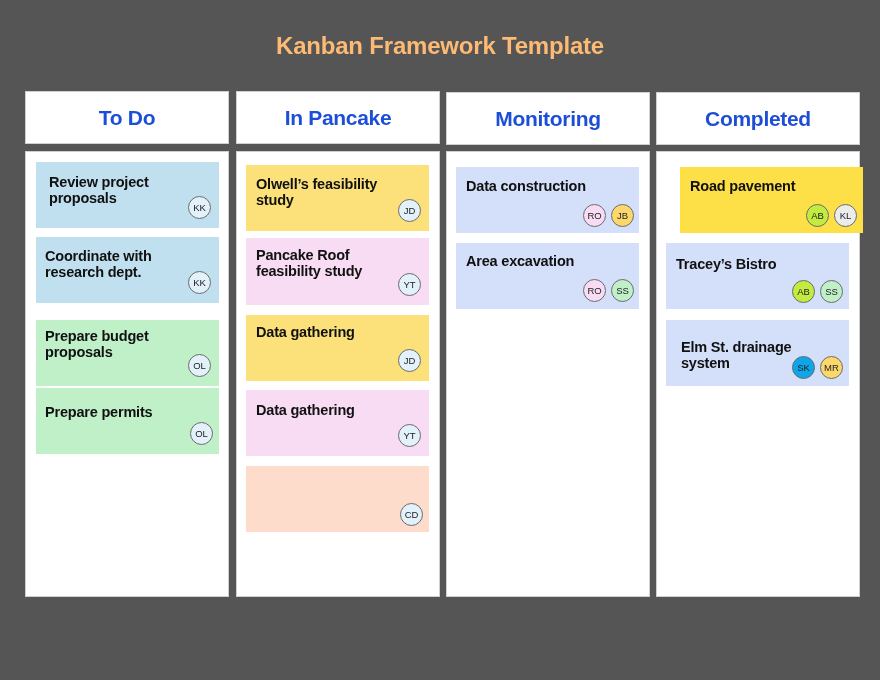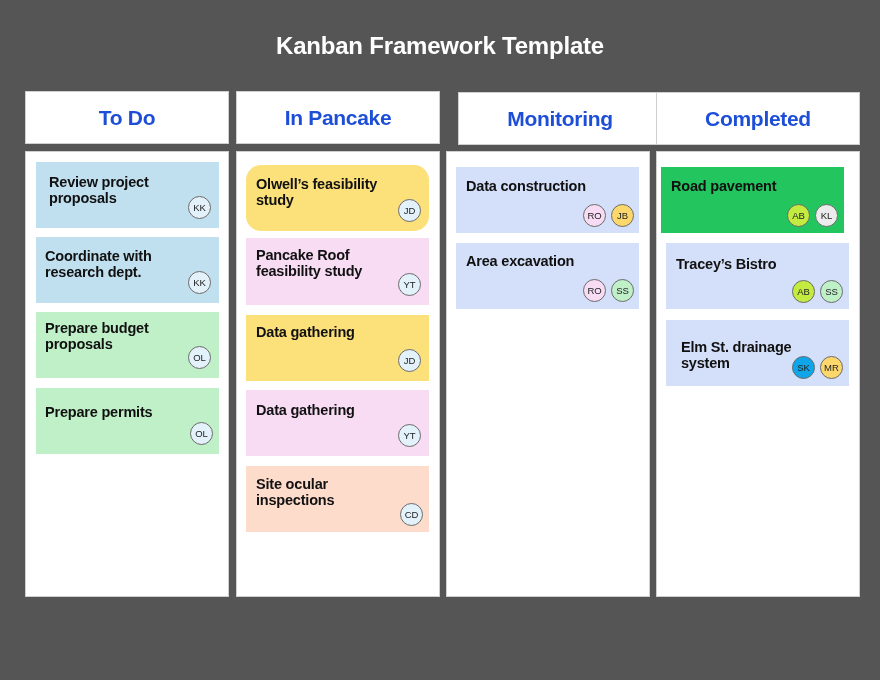--- a/index.html
+++ b/index.html
@@ -1,20 +1,20 @@
 <!DOCTYPE html>
 <html><head>
 <meta charset="utf-8">
 <style>
   * { box-sizing: border-box; margin: 0; padding: 0; }
   html, body { width: 880px; height: 680px; background: #555555; overflow: hidden; }
   body { position: relative; font-family: "Liberation Sans", "DejaVu Sans", sans-serif; }
   .title {
     position: absolute; left: 0; top: 32px; width: 880px; text-align: center;
-    color: #ffffff; font-size: 24px; font-weight: bold; letter-spacing: -0.2px;
+    color: #fdba74; font-size: 24px; font-weight: bold; letter-spacing: -0.2px;
   }
   .col-header {
     position: absolute; top: 91px; height: 53px; width: 204px; background: #ffffff;
     display: flex; align-items: center; justify-content: center;
     font-size: 21px; font-weight: bold; color: #1d4ed8; letter-spacing: -0.3px;
     border: 1px solid #cfcfcf;
   }
   .col-body {
     position: absolute; top: 151px; height: 446px; width: 204px; background: #ffffff;
     border: 1px solid #cfcfcf;
@@ -35,52 +35,52 @@
     font-size: 9.5px; color: #222; background: #e3f1fb;
   }
 </style>
 </head>
 <body>
 
 <div class="title">Kanban Framework Template</div>
 
 <div class="col-header" style="left:25px;">To Do</div>
 <div class="col-header" style="left:236px;">In Pancake</div>
-<div class="col-header" style="left:458px;top:92px;">Monitoring</div>
+<div class="col-header" style="left:446px;top:92px;">Monitoring</div>
 <div class="col-header" style="left:656px;top:92px;">Completed</div>
 
 <div class="col-body" style="left:25px;">
   <div class="card" style="left:10px;top:10px;background:#c0e0f0;">
     <div class="card-title" style="left:13px;top:12px;">Review project proposals</div>
     <div class="avatars">
         <div class="avatar">KK</div>
       </div>
   </div>
   <div class="card" style="left:10px;top:85px;background:#c0e0f0;">
     <div class="card-title" style="left:9px;">Coordinate with research dept.</div>
     <div class="avatars">
         <div class="avatar">KK</div>
       </div>
   </div>
-  <div class="card" style="left:10px;top:160px;background:#c0f0c8;padding-left:6px;">
+  <div class="card" style="left:10px;top:168px;background:#c0f0c8;padding-left:6px;">
     <div class="card-title" style="left:9px;top:8px;">Prepare budget proposals</div>
     <div class="avatars">
         <div class="avatar">OL</div>
       </div>
   </div>
   <div class="card" style="left:10px;top:236px;background:#c0f0c8;">
     <div class="card-title" style="left:9px;top:16px;">Prepare permits</div>
     <div class="avatars" style="right:6px;">
         <div class="avatar">OL</div>
       </div>
   </div>
 </div>
 
 <div class="col-body" style="left:236px;">
-  <div class="card" style="left:9px;top:13px;background:#fce07a;border-radius:15px;">
+  <div class="card" style="left:9px;top:13px;background:#fce07a;">
     <div class="card-title">Olwell’s feasibility study</div>
     <div class="avatars">
         <div class="avatar">JD</div>
       </div>
   </div>
   <div class="card" style="left:9px;top:86px;background:#f8dcf4;height:67px;">
     <div class="card-title" style="top:9px;">Pancake Roof feasibility study</div>
     <div class="avatars">
         <div class="avatar">YT</div>
       </div>
@@ -91,21 +91,20 @@
         <div class="avatar">JD</div>
       </div>
   </div>
   <div class="card" style="left:9px;top:238px;background:#f8dcf4;">
     <div class="card-title" style="top:12px;">Data gathering</div>
     <div class="avatars">
         <div class="avatar">YT</div>
       </div>
   </div>
   <div class="card" style="left:9px;top:314px;background:#fddccc;">
-    <div class="card-title" style="top:10px;">Site ocular inspections</div>
     <div class="avatars" style="bottom:6px;right:6px;">
         <div class="avatar">CD</div>
       </div>
   </div>
 </div>
 
 <div class="col-body" style="left:446px;">
   <div class="card" style="left:9px;top:15px;background:#d4e0fa;">
     <div class="card-title" style="top:11px;">Data construction</div>
     <div class="avatars" style="bottom:6px;right:5px;">
@@ -116,21 +115,21 @@
   <div class="card" style="left:9px;top:91px;background:#d4e0fa;">
     <div class="card-title" style="top:10px;">Area excavation</div>
     <div class="avatars" style="bottom:7px;right:5px;">
       <div class="avatar" style="background:#f8dcf4;">RO</div>
       <div class="avatar" style="background:#c0f0c8;">SS</div>
     </div>
   </div>
 </div>
 
 <div class="col-body" style="left:656px;">
-  <div class="card" style="left:4px;top:15px;background:#22c55e;padding-left:28px;">
+  <div class="card" style="left:23px;top:15px;background:#fde047;padding-left:28px;">
     <div class="card-title" style="top:11px;">Road pavement</div>
     <div class="avatars" style="bottom:6px;right:6px;">
       <div class="avatar" style="background:#c4ec40;">AB</div>
       <div class="avatar" style="background:#ececec;">KL</div>
     </div>
   </div>
   <div class="card" style="left:9px;top:91px;background:#d4e0fa;">
     <div class="card-title" style="top:13px;">Tracey’s Bistro</div>
     <div class="avatars" style="bottom:6px;right:6px;">
       <div class="avatar" style="background:#c4ec40;">AB</div>

